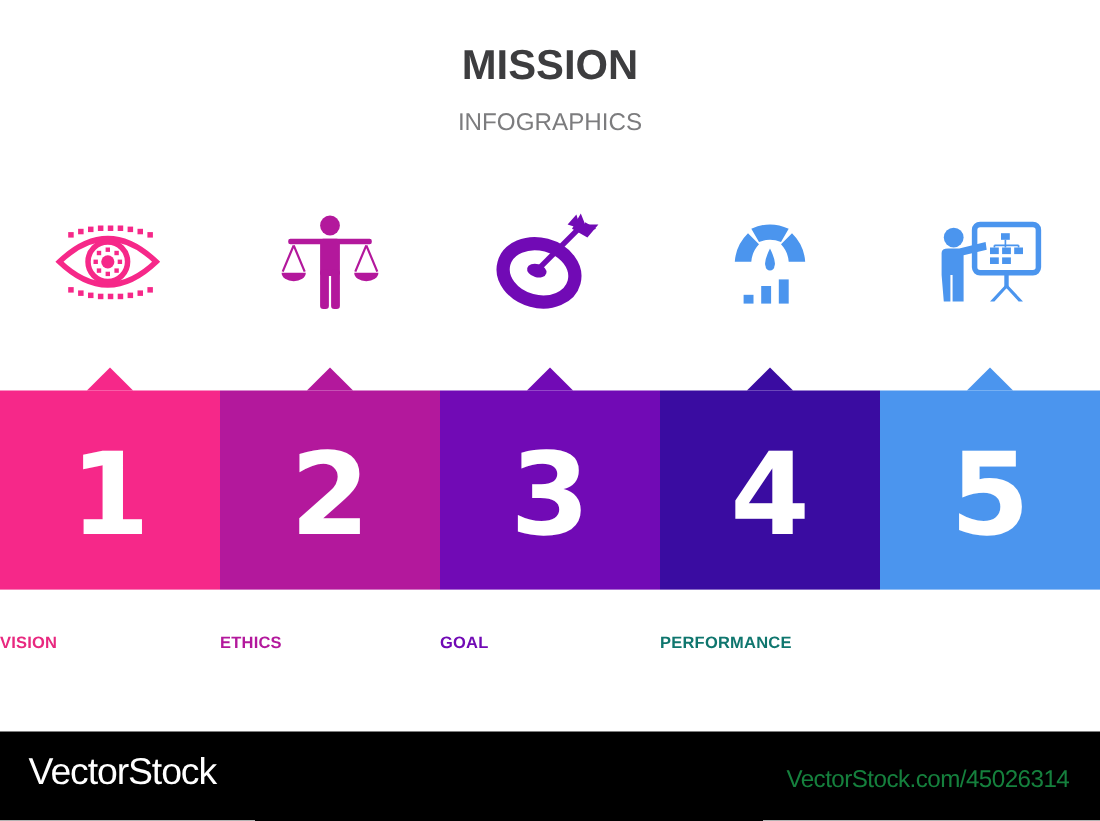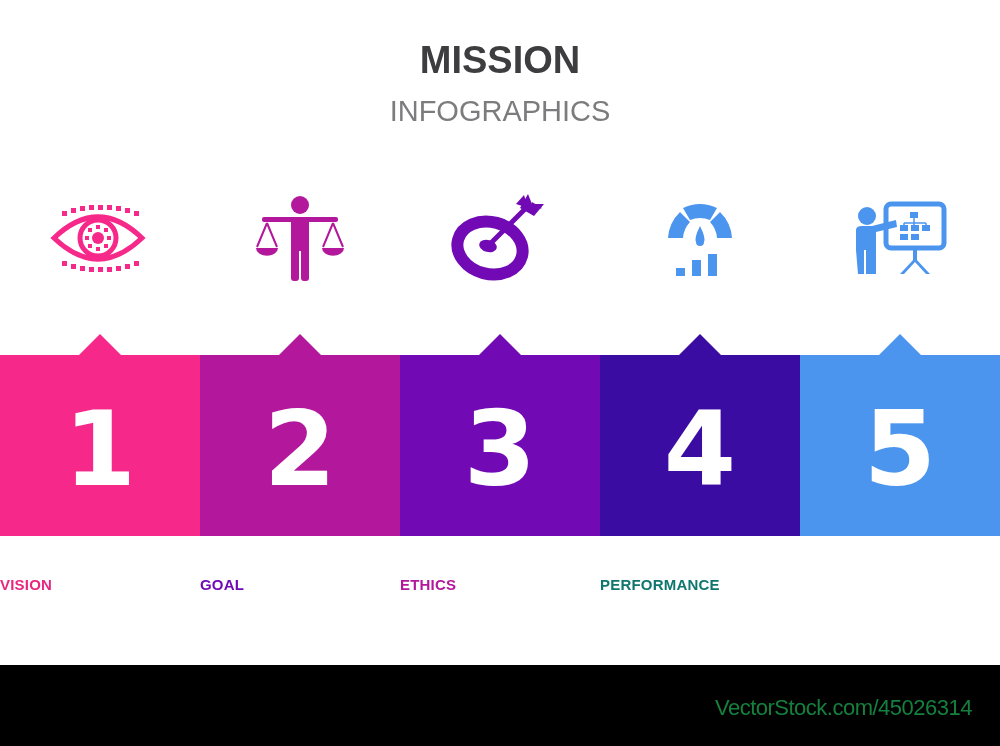--- a/index.html
+++ b/index.html
@@ -1,21 +1,21 @@
 <!DOCTYPE html>
 <html><head>
 <meta charset="utf-8">
 <style>
   * { margin:0; padding:0; box-sizing:border-box; }
   html, body { width:1000px; height:746px; background:#ffffff; overflow:hidden; }
   body { position:relative; font-family:"Liberation Sans", sans-serif; }
   .title { position:absolute; top:28px; left:0; width:1000px; text-align:center;
     font-size:38px; font-weight:bold; color:#3d3d3f; letter-spacing:0px; line-height:64px; }
   .subtitle { position:absolute; top:98px; left:0; width:1000px; text-align:center;
-    font-size:29px; color:#7c7c7e; line-height:26px; }
+    font-size:22px; color:#7c7c7e; line-height:26px; }
   .icon { position:absolute; top:190px; width:100px; height:100px; }
   .band { position:absolute; top:355px; left:0; width:1000px; height:181px; display:flex; }
   .seg { position:relative; width:200px; height:181px; }
   .seg .pointer { position:absolute; top:-21px; left:79px; width:0; height:0;
     border-left:21px solid transparent; border-right:21px solid transparent; border-bottom:21px solid; }
   .seg .num { position:absolute; top:0; left:0; width:200px; height:181px; display:flex;
     align-items:center; justify-content:center; color:#ffffff; font-family:"DejaVu Sans", sans-serif;
     font-weight:bold; font-size:104px; line-height:1; padding-top:6px; }
   .labels { position:absolute; top:576px; left:0; width:1000px; display:flex; }
   .label { width:200px; text-align:left; font-size:15px; font-weight:bold; letter-spacing:0.2px; }
@@ -138,20 +138,21 @@
     <div class="num">4</div>
   </div>
   <div class="seg" style="background:#4b95ee;">
     <div class="pointer" style="border-bottom-color:#4b95ee;"></div>
     <div class="num">5</div>
   </div>
 </div>
 
 <div class="labels">
   <div class="label" style="color:#e8287f;">VISION</div>
+  <div class="label" style="color:#b3189c;">ETHICS</div>
   <div class="label" style="color:#710ab5;">GOAL</div>
-  <div class="label" style="color:#b3189c;">ETHICS</div>
   <div class="label" style="color:#0f766e;">PERFORMANCE</div>
 </div>
 
 <div class="footer">
+  <div class="brand">VectorStock</div>
   <div class="ref">VectorStock.com/45026314</div>
 </div>
 
 </body></html>

